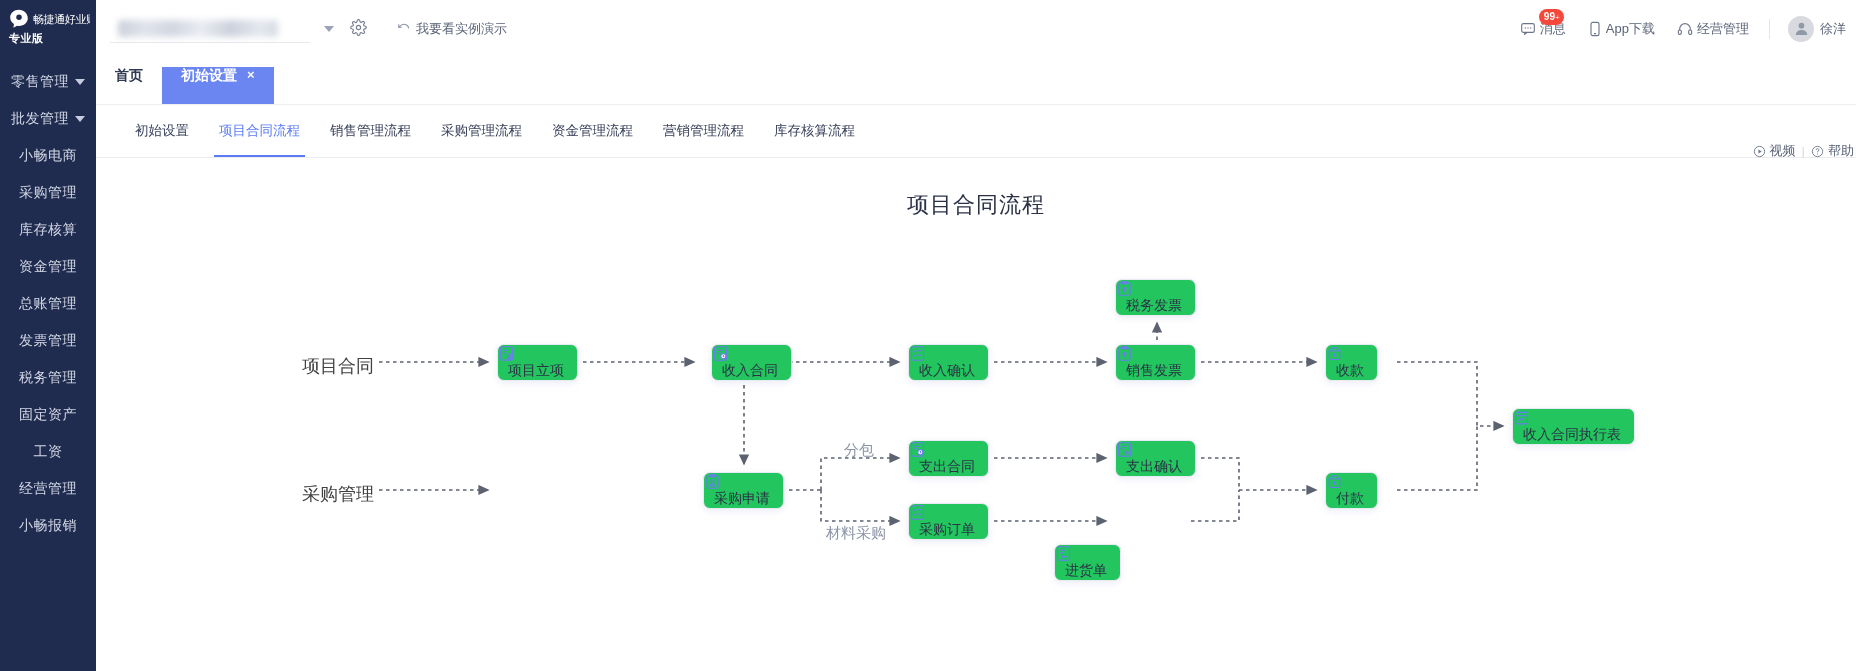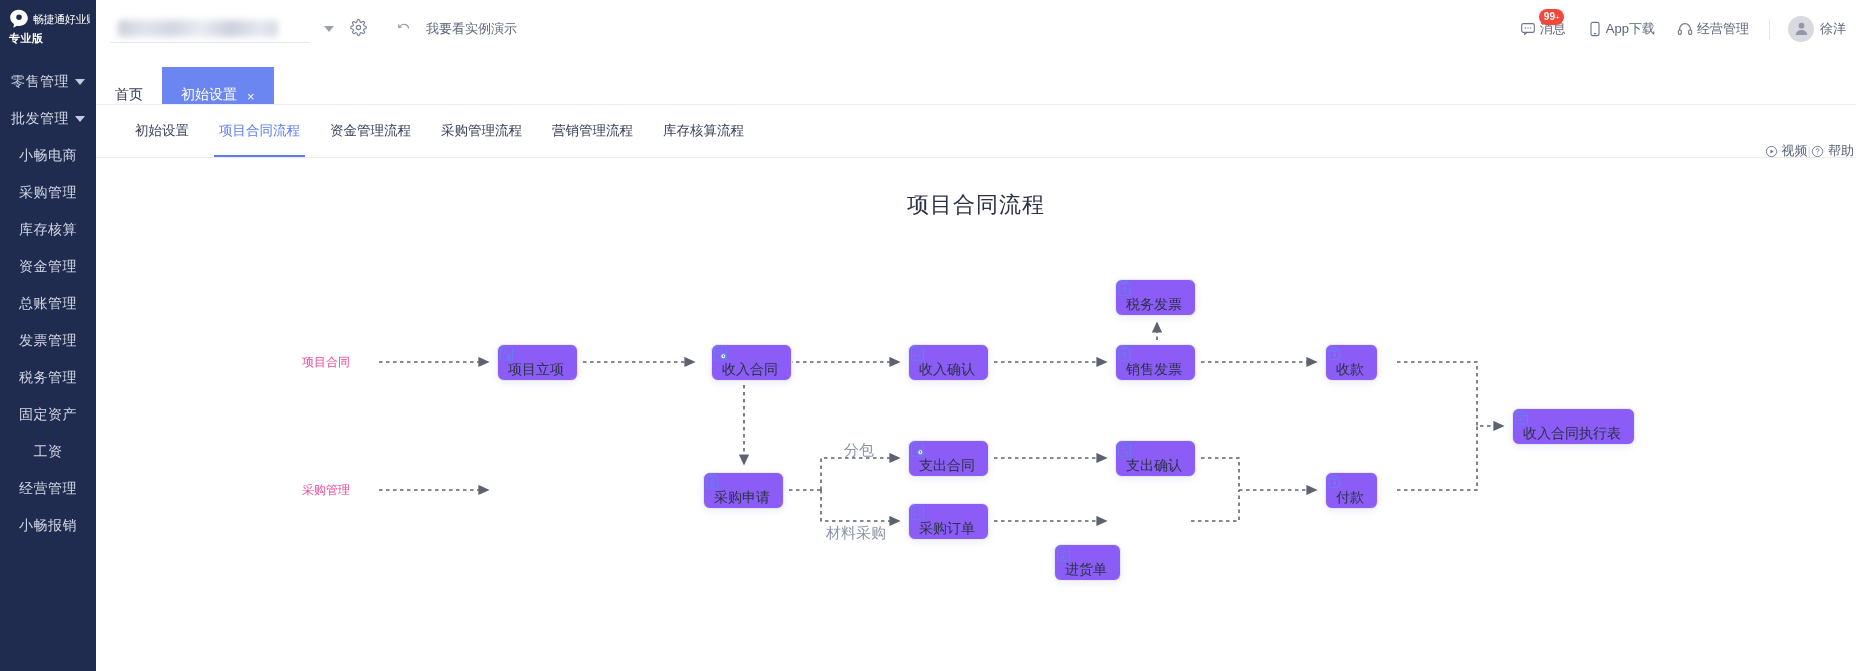--- a/index.html
+++ b/index.html
@@ -56,21 +56,21 @@
     width:160px; height:17px; margin-left:8px;
     background:linear-gradient(100deg,#c7ccd8 0%,#dfe3ea 18%,#cfd4e0 34%,#e9ebf1 52%,#c9ceda 70%,#e4e7ee 88%,#d2d7e2 100%);
     filter:blur(3.2px); border-radius:3px; opacity:.95;
   }
   .chev-down {
     width:0;height:0;border-left:5px solid transparent;border-right:5px solid transparent;
     border-top:6px solid #9aa2b4; margin-left:14px;
   }
   .gear { margin-left:16px; color:#7a8496; }
   .demo-link {
-    margin-left:30px; display:flex; align-items:center; gap:15px;
+    margin-left:30px; display:flex; align-items:center; gap:5px;
     color:#5a6478; font-size:13px; cursor:pointer;
   }
   .hdr-right {
     margin-left:auto; display:flex; align-items:center; padding-right:10px;
     color:#5a6478; font-size:13px;
   }
   .hdr-item { display:flex; align-items:center; gap:4px; margin-left:22px; cursor:pointer; position:relative; }
   .badge99 {
     position:absolute; left:19px; top:-11px;
     background:#f5483b; color:#fff; font-size:10px; line-height:1;
@@ -84,22 +84,22 @@
   }
   .uname { margin-left:6px; color:#5a6478; overflow:hidden; white-space:nowrap; }
 
   
   .tabstrip {
     position:absolute; left:96px; top:57px; width:1760px; height:48px;
     background:#fff; display:flex; align-items:flex-end;
     border-bottom:1px solid #eceef1;
   }
   .tab {
-    height:37px; display:flex; align-items:flex-end; padding:0 19px;
-    font-size:14px; color:#303a52; cursor:pointer; gap:10px;
+    height:37px; display:flex; align-items:flex-start; padding:0 19px;
+    font-size:14px; color:#303a52; cursor:pointer; gap:10px;font-weight:bold;
   }
   .tab.active { background:#6b86f0; color:#ffffff; }
   .tab .close { font-size:13px; opacity:.95; }
 
   
   .subnav {
     position:absolute; left:96px; top:105px; width:1760px; height:53px;
     background:#fff; display:flex; align-items:center;
     border-bottom:1px solid #ececf0;
   }
@@ -108,52 +108,52 @@
     font-size:13.5px; color:#39415a; cursor:pointer; position:relative;
     white-space:nowrap;
   }
   .subtab:first-child { margin-left:24px; }
   .subtab.active { color:#5b7cf5; }
   .subtab.active:after {
     content:""; position:absolute; left:10px; right:10px; bottom:0;
     height:2px; background:#5b7cf5;
   }
   .subnav-right {
-    margin-left:auto; display:flex; align-items:center; gap:0;
+    margin-left:auto; display:flex; align-items:center; gap:6px;
     font-size:13px; color:#5a6478; padding-right:2px;margin-top:40px;
   }
   .snr-item { display:flex; align-items:center; gap:4px; cursor:pointer; }
   .snr-sep { color:#d7dae1; }
 
   
   .canvas {
     position:absolute; left:96px; top:158px; width:1760px; height:513px;
     background:#ffffff; overflow:hidden;
   }
   .flow-title {
     position:absolute; left:0; right:0; top:32px; text-align:center;
     font-size:22px; color:#2b3245; letter-spacing:1px;
   }
   .flow {
     position:absolute; left:0; top:0; width:1760px; height:513px;
   }
   .flow svg { position:absolute; left:0; top:0; }
 
   .node {
-    position:absolute; height:37px; background:#8b5cf6;
+    position:absolute; height:37px; background:#22c55e;
     border:1px solid #e9eaf2; border-radius:7px;
-    display:flex; gap:7px;
+    display:flex; align-items:center; gap:7px;
     padding:16px 13px 0 10px; cursor:pointer;
     box-shadow:0 2px 7px rgba(99,114,196,.13);
     font-size:14px; color:#2b3245; white-space:nowrap;
   }
   .node .ic { width:17px; height:17px; flex:none; display:block; }
 
   .rowlabel {
-    position:absolute; font-size:12px; color:#ec4899; white-space:nowrap;
+    position:absolute; font-size:18px; color:#404040; white-space:nowrap;
   }
   .edgelabel {
     position:absolute; font-size:15px; color:#8b93a6; white-space:nowrap;
   }
 </style>
 </head>
 <body>
 
 <div id="app">
 
@@ -292,24 +292,27 @@
   </div>
 
   <div class="subnav">
     <div class="subtab">
         <span>初始设置</span>
       </div>
     <div class="subtab active">
         <span>项目合同流程</span>
       </div>
     <div class="subtab">
-        <span>资金管理流程</span>
+        <span>销售管理流程</span>
       </div>
     <div class="subtab">
         <span>采购管理流程</span>
+      </div>
+    <div class="subtab">
+        <span>资金管理流程</span>
       </div>
     <div class="subtab">
         <span>营销管理流程</span>
       </div>
     <div class="subtab">
         <span>库存核算流程</span>
       </div>
 
     <div class="subnav-right">
       <span class="snr-item">

